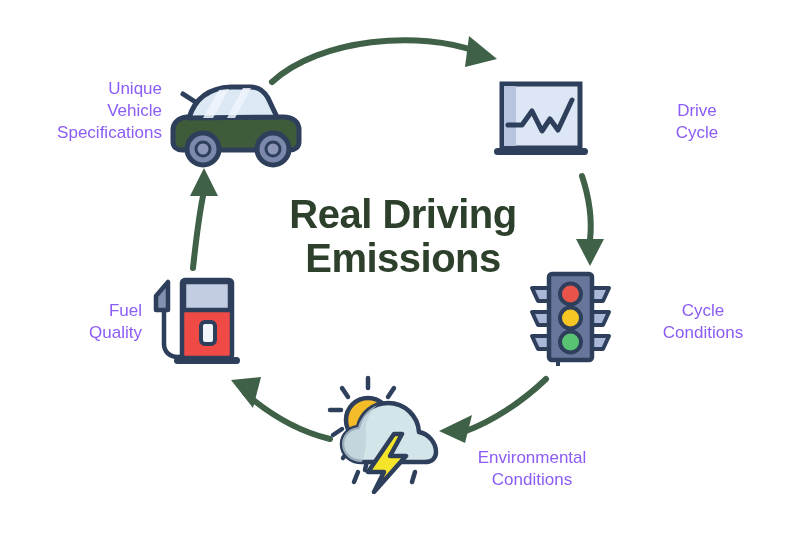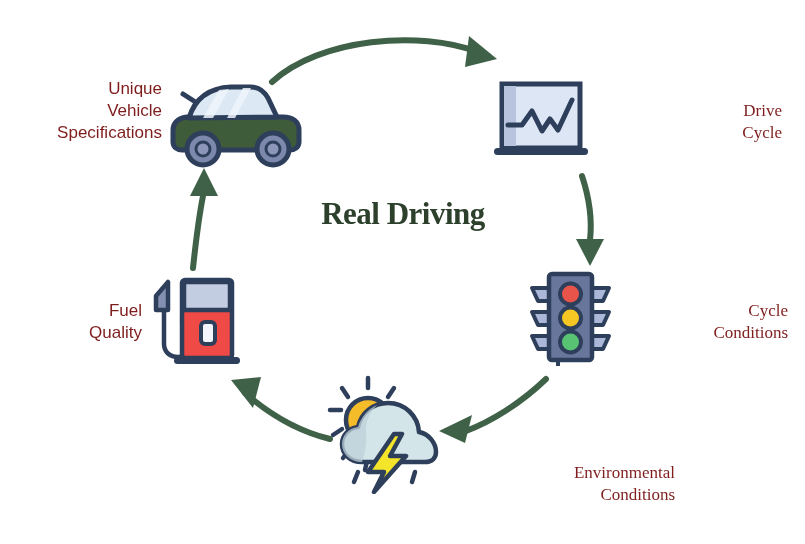--- a/index.html
+++ b/index.html
@@ -15,40 +15,39 @@
     background:#ffffff;
   }
   .abs{position:absolute;}
 
   
   #center-title{
     left:243px; top:192px; width:320px;
     text-align:center;
     color:#2c402c;
     font-weight:bold;
-    font-size:31px;
+    font-size:40px;
     line-height:44px;
     letter-spacing:-0.5px;
-    font-family:Liberation Serif, serif;
   }
 
   
   .node-label{
-    color:#7f1d1d;
+    color:#8b5cf6;
     font-size:17px;
     line-height:22px;
     white-space:pre-line;
   }
   .lbl-right{text-align:right;}
-  .lbl-left{text-align:right;font-family:Liberation Serif, serif;}
+  .lbl-left{text-align:center;}
 
   #label-vehicle{left:0px;  top:78px;  width:162px;}
   #label-drive  {left:612px;top:100px; width:170px;}
   #label-road   {left:618px;top:300px; width:170px;}
-  #label-env    {left:437px;top:462px; width:190px;margin-left:48px;}
+  #label-env    {left:437px;top:447px; width:190px;}
   #label-fuel   {left:2px; top:300px; width:140px;}
 
   
   .icon-wrap{position:absolute;}
   #icon-car   {left:165px;top:72px;width:145px;height:100px;}
   #icon-chart {left:492px;top:78px;width:100px;height:85px;}
   #icon-light {left:528px;top:268px;width:85px;height:98px;}
   #icon-weather{left:320px;top:372px;width:130px;height:122px;}
   #icon-fuel  {left:146px;top:272px;width:100px;height:94px;}
 
@@ -82,20 +81,21 @@
     </g>
 
     <g>
       <path d="M193,268 C196,240 199,216 203,196" fill="none" stroke="#3f6147" stroke-width="6" stroke-linecap="round"></path>
       <path d="M190,196 L218,196 L204,168 Z" fill="#3f6147"></path>
     </g>
   </svg>
 
   <div class="abs" id="center-title">
     <div>Real Driving</div>
+    <div>Emissions</div>
   </div>
 
   <div class="abs node-label lbl-right" id="label-vehicle">Unique
 Vehicle
 Specifications</div>
 
   <div class="icon-wrap" id="icon-car">
     <svg viewBox="0 0 145 100" width="145" height="100">
 
       <path d="M18,22 L46,40" stroke="#2e3f5c" stroke-width="5" stroke-linecap="round" fill="none"></path>

